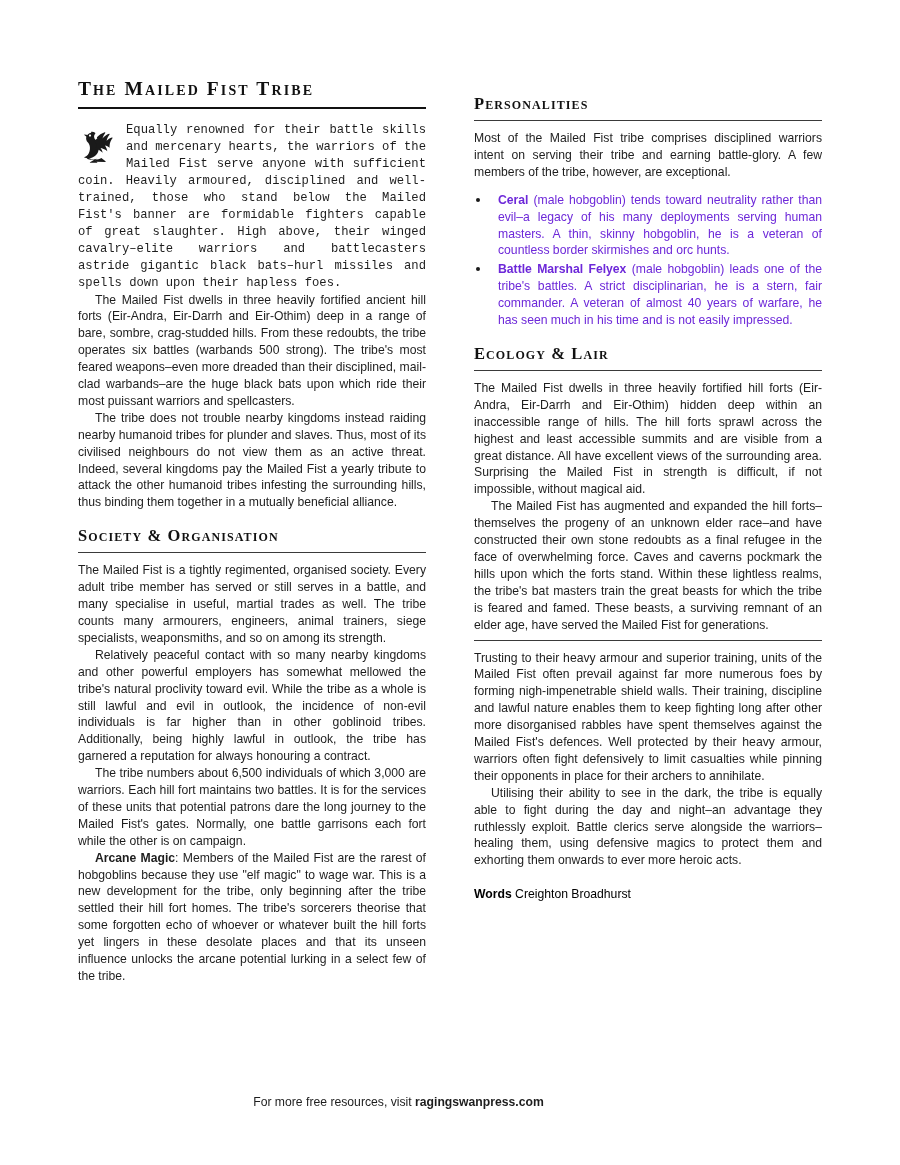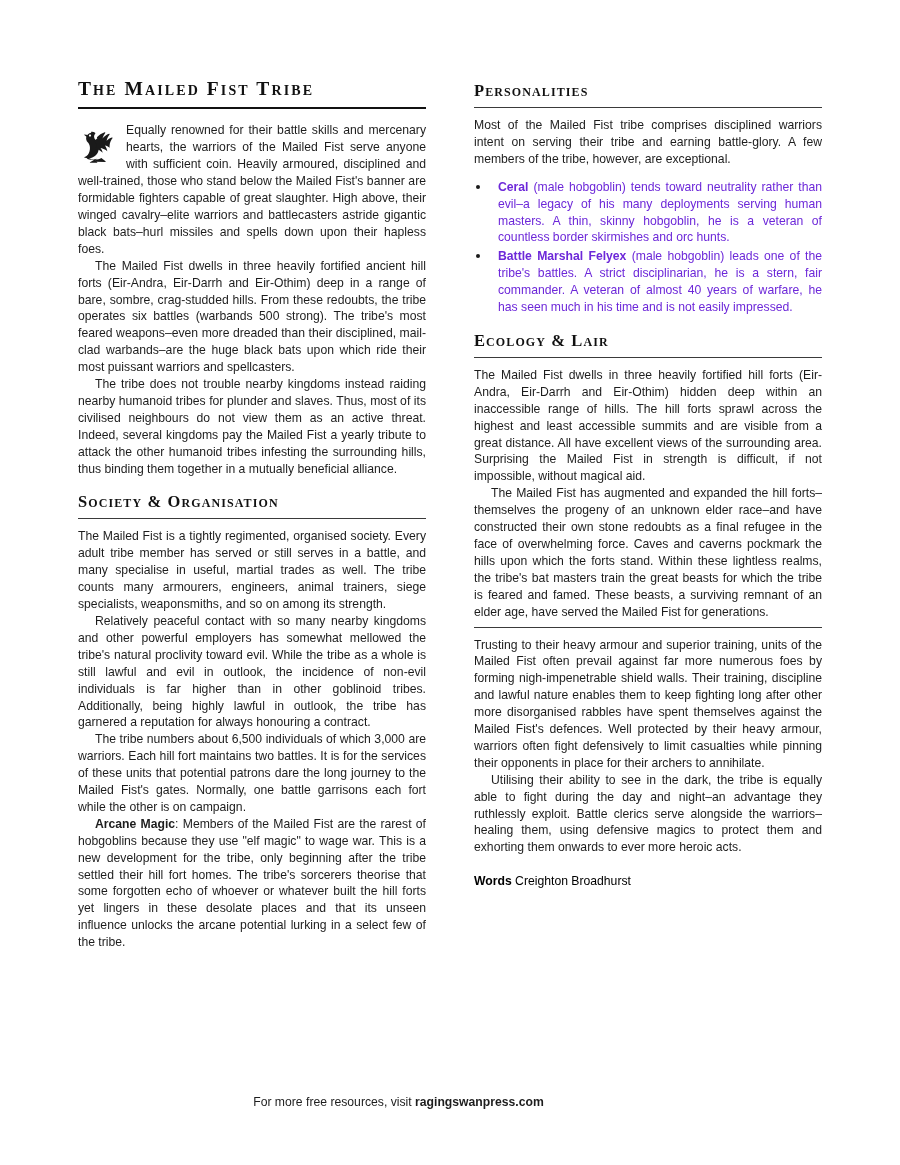--- a/index.html
+++ b/index.html
@@ -80,20 +80,21 @@
   p.body + p.body {
     text-indent: 17px;
   }
   p.body.no-indent { text-indent: 0; }
 
   .lead-in { font-weight: bold; }
 
   
   .logo-para {
     position: relative;
+    font-family: Liberation Mono, monospace;
   }
   .swan-logo {
     float: left;
     width: 40px;
     height: 42px;
     margin: 2px 8px 0 0;
     shape-outside: margin-box;
   }
 
   
@@ -174,21 +175,21 @@
 
       <p class="body no-indent">The Mailed Fist is a tightly regimented, organised society. Every adult tribe member has served or still serves in a battle, and many specialise in useful, martial trades as well. The tribe counts many armourers, engineers, animal trainers, siege specialists, weaponsmiths, and so on among its strength.</p>
       <p class="body">Relatively peaceful contact with so many nearby kingdoms and other powerful employers has somewhat mellowed the tribe's natural proclivity toward evil. While the tribe as a whole is still lawful and evil in outlook, the incidence of non-evil individuals is far higher than in other goblinoid tribes. Additionally, being highly lawful in outlook, the tribe has garnered a reputation for always honouring a contract.</p>
       <p class="body">The tribe numbers about 6,500 individuals of which 3,000 are warriors. Each hill fort maintains two battles. It is for the services of these units that potential patrons dare the long journey to the Mailed Fist's gates. Normally, one battle garrisons each fort while the other is on campaign.</p>
       <p class="body"><span class="lead-in">Arcane Magic</span><span>: Members of the Mailed Fist are the rarest of hobgoblins because they use "elf magic" to wage war. This is a new development for the tribe, only beginning after the tribe settled their hill fort homes. The tribe's sorcerers theorise that some forgotten echo of whoever or whatever built the hill forts yet lingers in these desolate places and that its unseen influence unlocks the arcane potential lurking in a select few of the tribe.</span></p>
 
     </div>
 
     <div class="col">
 
-      <h2 class="sec-head" style="margin-top:4px">Personalities</h2>
+      <h2 class="sec-head" style="margin-top:17px">Personalities</h2>
       <hr class="sec-rule">
 
       <p class="body no-indent">Most of the Mailed Fist tribe comprises disciplined warriors intent on serving their tribe and earning battle-glory. A few members of the tribe, however, are exceptional.</p>
 
       <ul class="bullets">
         <li>
           <span class="dot"></span><span class="lead-in">Ceral</span><span> (male hobgoblin) tends toward neutrality rather than evil–a legacy of his many deployments serving human masters. A thin, skinny hobgoblin, he is a veteran of countless border skirmishes and orc hunts.</span>
         </li>
         <li>
           <span class="dot"></span><span class="lead-in">Battle Marshal Felyex</span><span> (male hobgoblin) leads one of the tribe's battles. A strict disciplinarian, he is a stern, fair commander. A veteran of almost 40 years of warfare, he has seen much in his time and is not easily impressed.</span>

